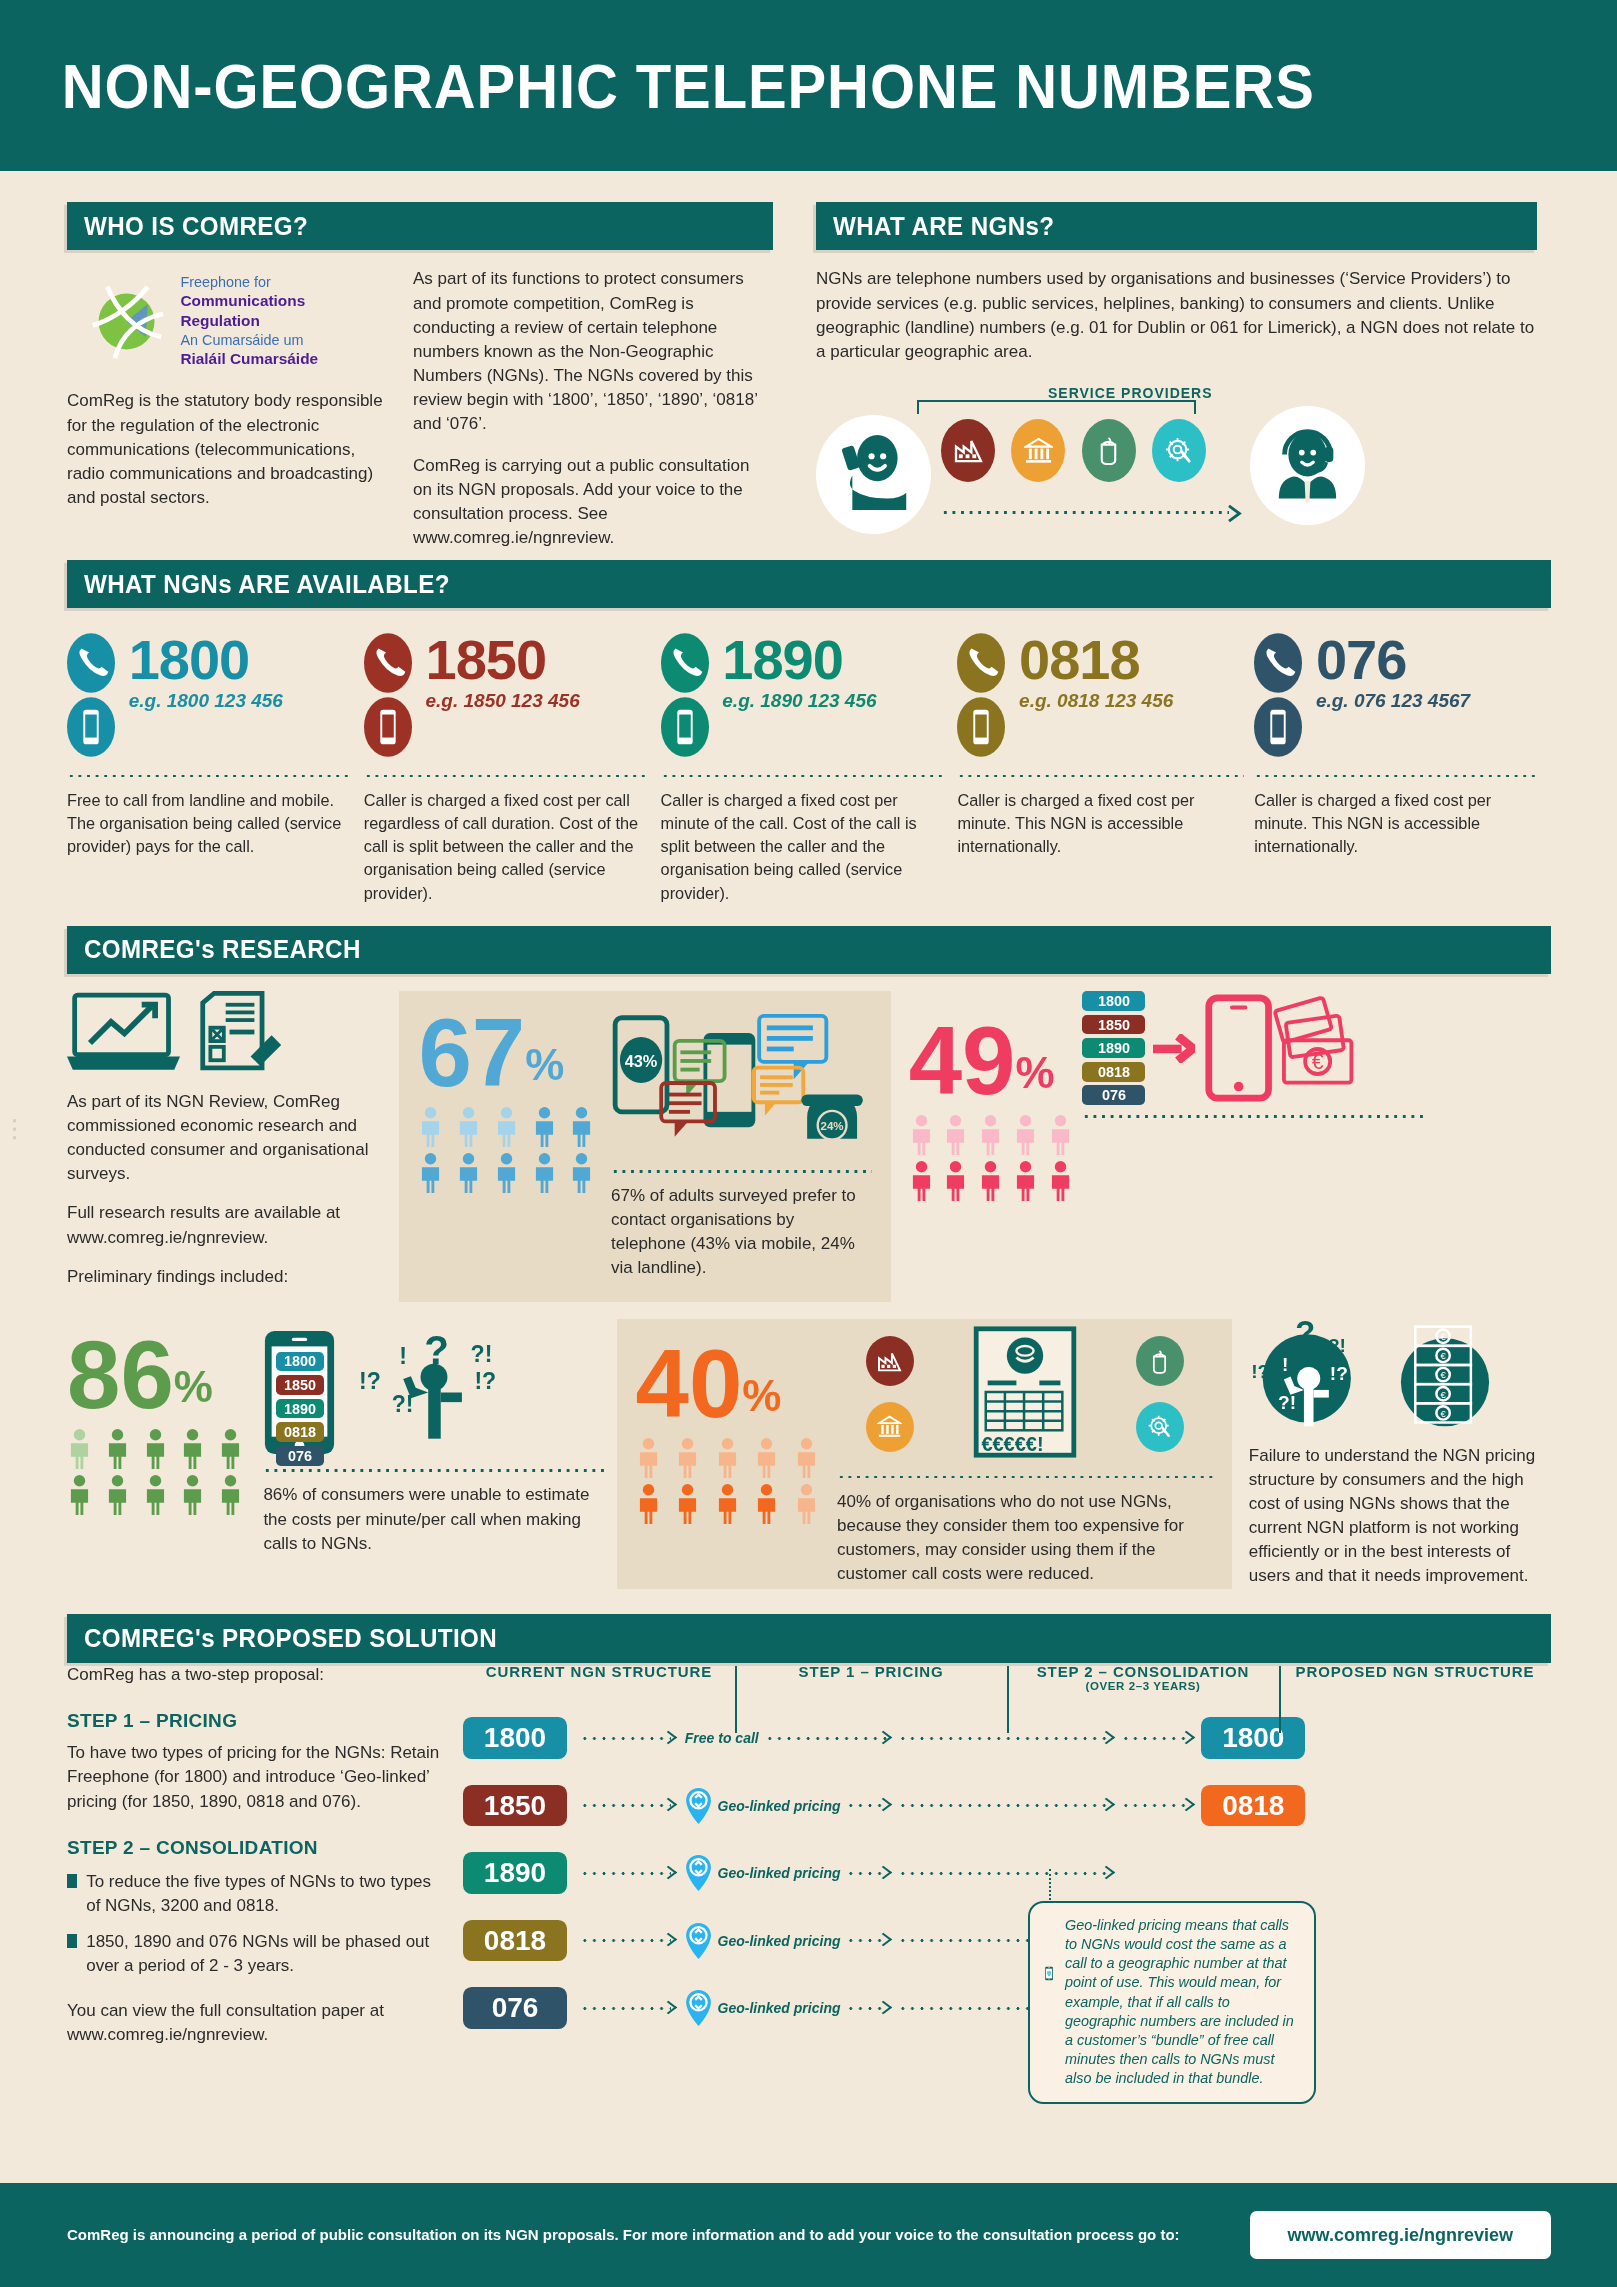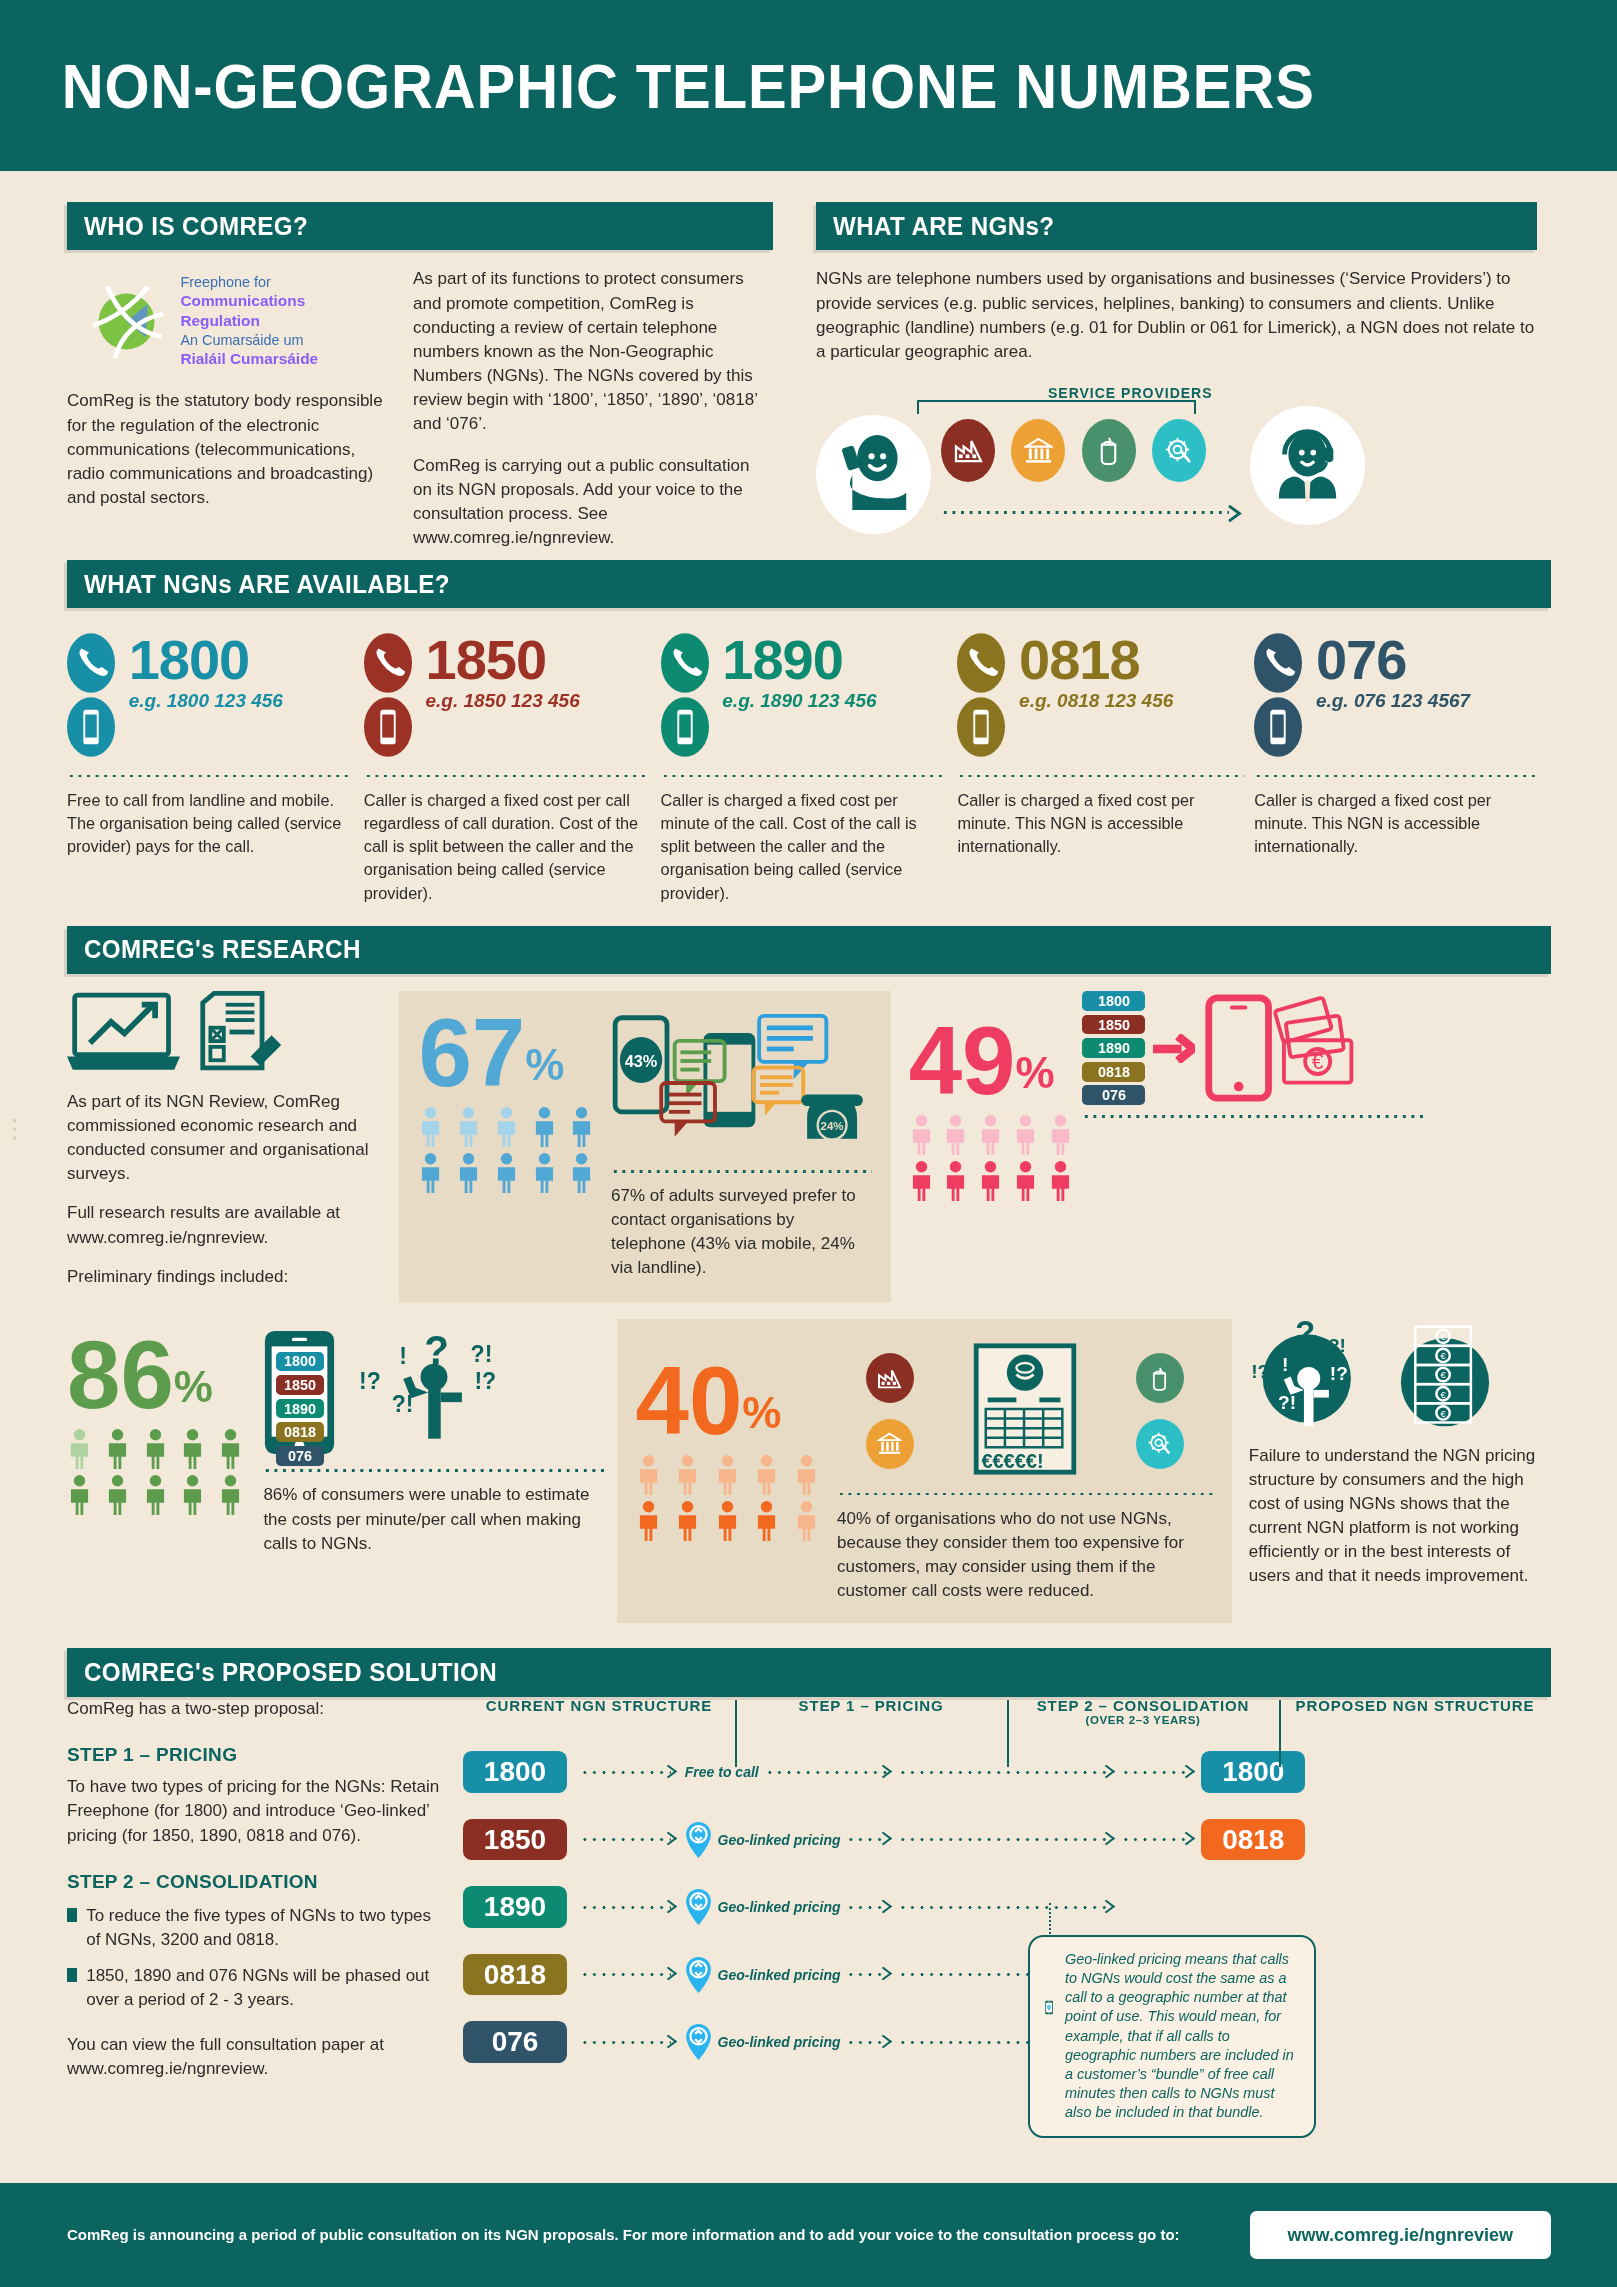--- a/index.html
+++ b/index.html
@@ -40,21 +40,21 @@
     background-size:8.6px 2.9px; background-repeat:repeat-x;
   }
   
   #top{ margin-top:31px; }
   #who{ width:706px; }
   #ngn{ width:721px; margin-left:43px; }
   .logo-row{ display:flex; align-items:center; gap:13.4px; margin:23px 0 9.6px 21px;}
   .logo-mark{ width:79px; height:79px; position:relative; }
   .logo-text{ font-size:14.4px; line-height:1.27; color:#2d5fa8; }
   .logo-text .l1{color:#3a6fb5;}
-  .logo-text .l2{font-weight:bold;color:#8b5cf6;font-size:15.4px;}
+  .logo-text .l2{font-weight:bold;color:#4c1d95;font-size:15.4px;}
   .col-left{ width:317px; }
   .col-right{ width:360px; margin-left:29px;}
   
   .sp-wrap{ position:relative; height:173px; margin-top:13.4px;}
   .sp-title{
     position:absolute; left:232px; top:7.7px; color:#0b6460;
     font-weight:bold; font-size:14px; letter-spacing:1px;
   }
   .sp-bracket{
     position:absolute; left:101px; top:23px; width:279px; height:13.4px;
@@ -623,21 +623,21 @@
             <rect x="76" y="62" width="13" height="52" fill="#0b6460"></rect>
             <path d="M76 66 l-18 6 l-8 -20 l8 -3 l5 12 z" fill="#0b6460"></path>
             <rect x="89" y="66" width="22" height="10" fill="#0b6460"></rect>
           </svg>
         </div>
         <div class="dots"></div>
         <p>86% of consumers were unable to estimate the costs per minute/per call when making calls to NGNs.</p>
       </div>
     </div>
 
-    <div class="panel" style="width:615px;margin-left:11.5px;padding:20px 19px;display:flex">
+    <div class="panel" style="width:615px;margin-left:11.5px;padding:3px 19px;display:flex">
       <div style="width:192px">
         <div style="color:#f2681f;margin-top:21px">
           <span class="bignum">40</span><span class="bigpct">%</span>
         </div>
         <div class="people" id="people40" style="margin-top:11.5px">
             <svg width="25" height="42" viewBox="0 0 26 44">
     <circle cx="13" cy="7" r="6" fill="#f7b58b"></circle>
     <path d="M4 16 h18 v14 h-5 v13 h-3 v-13 h-2 v13 h-3 v-13 h-5 z" fill="#f7b58b"></path>
   </svg>
             <svg width="25" height="42" viewBox="0 0 26 44">

